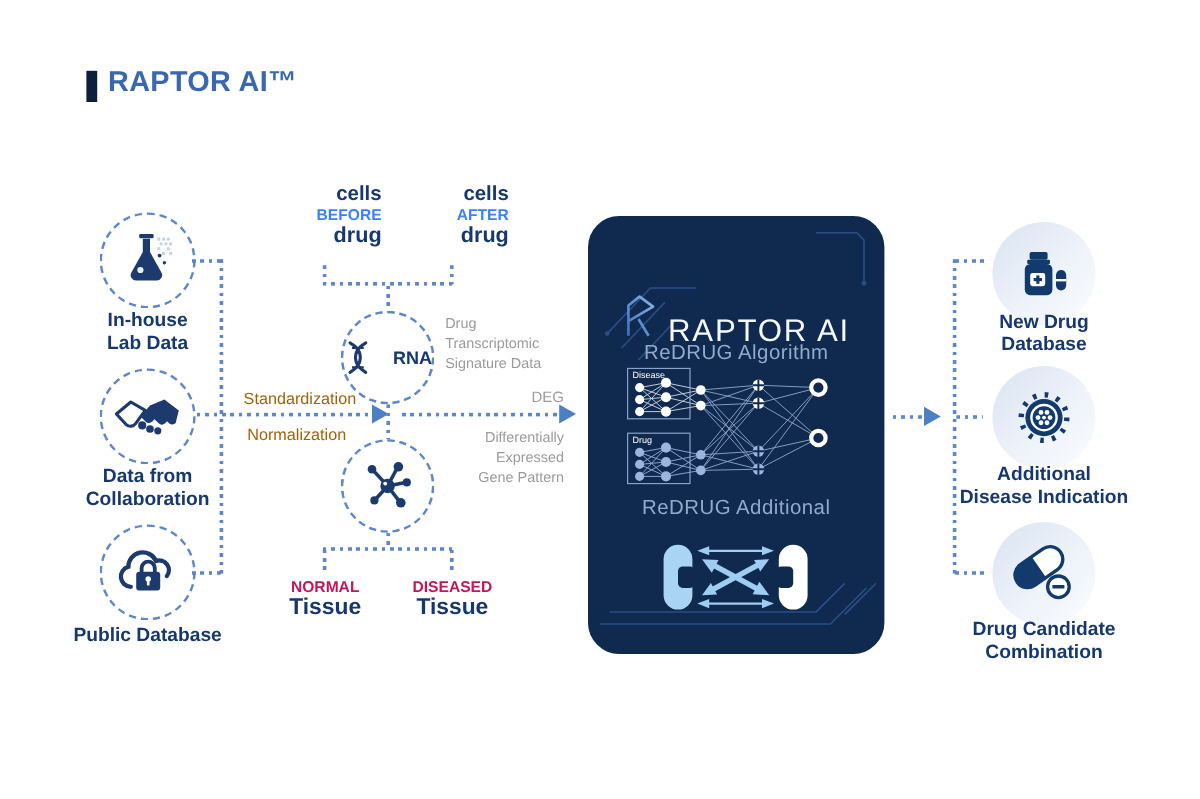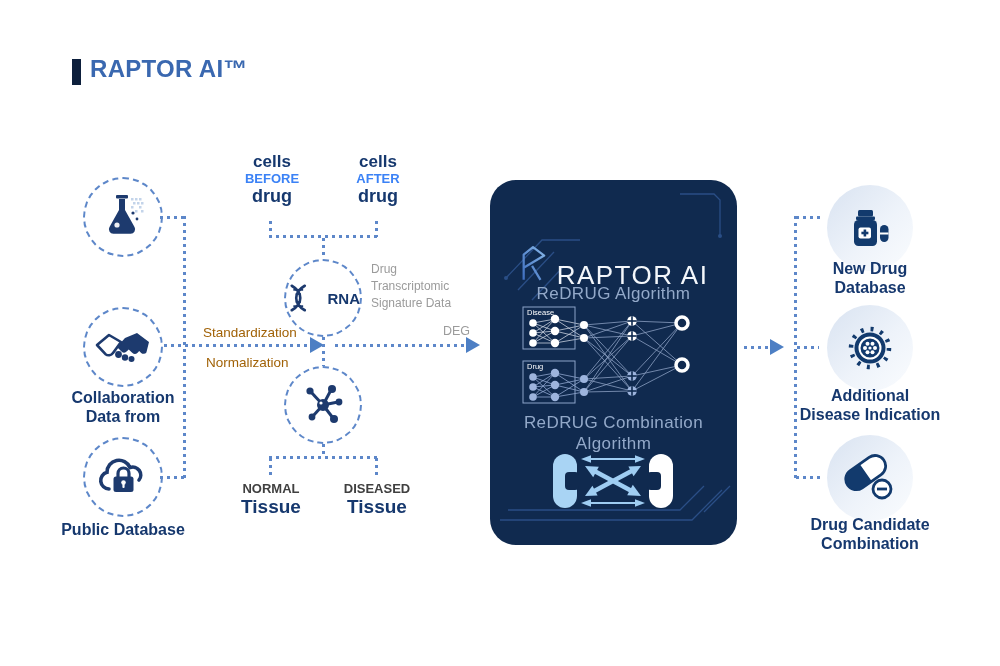--- a/index.html
+++ b/index.html
@@ -15,26 +15,26 @@
          border-color:transparent transparent transparent #4d7fc4;}
   
   .dcircle{position:absolute;width:76px;height:76px;border:2px dashed #5d87c9;border-radius:50%;
            background:#fff;display:flex;align-items:center;justify-content:center;}
   .dcircle.mid{width:74px;height:74px;}
   .rcircle{position:absolute;width:86px;height:86px;border-radius:50%;
            background:linear-gradient(135deg,#d9e3f1 0%,#eef3fa 55%,#fafcfe 100%);
            display:flex;align-items:center;justify-content:center;}
   
   .lbl{position:absolute;text-align:center;color:#16386e;font-weight:bold;font-size:16px;line-height:1.17;}
-  .cells{position:absolute;width:92px;text-align:center;}
+  .cells{position:absolute;width:92px;text-align:right;}
   .cells .t{font-size:17px;font-weight:bold;color:#16386e;line-height:1.05;}
   .cells .m{font-size:13px;font-weight:bold;color:#3b82f6;line-height:1.25;}
   .cells .b{font-size:18px;font-weight:bold;color:#16386e;line-height:1.05;}
   .tissue{position:absolute;width:92px;text-align:center;}
-  .tissue .m{font-size:13px;font-weight:bold;color:#404040;line-height:1.2;}
+  .tissue .m{font-size:13px;font-weight:bold;color:#be185d;line-height:1.2;}
   .tissue .b{font-size:19px;font-weight:bold;color:#16386e;line-height:1.0;}
   .proc{position:absolute;font-size:13.5px;color:#a16207;}
   .note{position:absolute;font-size:12px;color:#9b9b9b;line-height:17px;}
   .note.r{text-align:right;}
   .deg{position:absolute;font-size:12.5px;color:#9b9b9b;text-align:right;}
   .rna-txt{font-size:15px;font-weight:bold;color:#16386e;margin-left:17px;}
   
   .panel{position:absolute;left:490px;top:180px;width:247px;height:365px;border-radius:26px;background:#102a4f;}
   .panel .logo-row{position:absolute;left:0;top:54px;width:100%;display:flex;align-items:center;justify-content:center;gap:10px;}
   .panel .logo-txt{font-size:26px;color:#f4f7fb;font-weight:400;letter-spacing:1.5px;margin-top:26px;}
@@ -64,33 +64,37 @@
         <rect x="38" y="18" width="2.5" height="2.5"></rect>
           <rect x="44" y="18" width="2.5" height="2.5"></rect>
       </g>
       <rect x="19" y="3" width="12" height="3.5" rx="1" fill="#1d3a6e"></rect>
       <path d="M22 7 h6 v11 l9.5 17 a4.5 4.5 0 0 1 -3.9 6.8 h-17.2 a4.5 4.5 0 0 1 -3.9 -6.8 L22 18 z" fill="#1d3a6e"></path>
       <circle cx="20" cy="33" r="2.6" fill="#fff" opacity=".92"></circle>
       <circle cx="36" cy="21" r="1.6" fill="#1d3a6e"></circle>
       <circle cx="40" cy="27" r="1.4" fill="#1d3a6e"></circle>
     </svg>
   </div>
+  <div class="lbl" style="left:53px;top:259px;width:140px;">
+    <div>In-house</div>
+    <div>Lab Data</div>
+  </div>
 
   <div class="dcircle" style="left:83px;top:307px;">
     <svg width="58" height="38" viewBox="0 0 58 38">
       <path d="M55 14 L43 5 L31 10 L23 19 l4.5 4.5 a3.8 3.8 0 0 0 5.4 -.2 l1.8 -1.9 3.5 3.4 a3.8 3.8 0 0 0 5.4 -.1 l1.6 -1.7 2 1.9 a3.6 3.6 0 0 0 5.2 -.4 z" fill="#1d3a6e"></path>
       <path d="M3 17 L15 7 L27 14 L19 25 a5.5 5.5 0 0 1 -7.5 1.2 Z" fill="#fff" stroke="#1d3a6e" stroke-width="2.6" stroke-linejoin="round"></path>
       <circle cx="24.5" cy="26.5" r="3.4" fill="#1d3a6e"></circle>
       <circle cx="31" cy="29.5" r="3.2" fill="#1d3a6e"></circle>
       <circle cx="37.5" cy="31" r="3" fill="#1d3a6e"></circle>
     </svg>
   </div>
   <div class="lbl" style="left:43px;top:389px;width:160px;">
+    <div>Data from</div>
     <div>Collaboration</div>
-    <div>Data from</div>
   </div>
 
   <div class="dcircle" style="left:83px;top:437px;">
     <svg width="54" height="42" viewBox="0 0 54 42">
       <path d="M13 33 a8.5 8.5 0 0 1 -2 -16.7 A12 12 0 0 1 34 11.5 a8 8 0 0 1 9 12.5" fill="none" stroke="#1d3a6e" stroke-width="3.6" stroke-linecap="round"></path>
       <path d="M22 21 v-3.5 a5.5 5.5 0 0 1 11 0 V21" fill="none" stroke="#1d3a6e" stroke-width="3.2"></path>
       <rect x="17.5" y="20.5" width="20" height="15.5" rx="2.5" fill="#1d3a6e"></rect>
       <circle cx="27.5" cy="26.5" r="2.3" fill="#fff"></circle>
       <rect x="26.4" y="27.5" width="2.2" height="4.5" rx="1" fill="#fff"></rect>
     </svg>
@@ -141,20 +145,25 @@
   <div class="dh" style="left:164px;top:344px;width:148px;"></div>
   <div class="tri-r" style="left:310px;top:337px;"></div>
   <div class="proc" style="left:203px;top:325px;">Standardization</div>
   <div class="proc" style="left:206px;top:355px;">Normalization</div>
 
   <div class="dv" style="left:322px;top:337px;height:29px;"></div>
 
   <div class="dh" style="left:335px;top:344px;width:133px;"></div>
   <div class="tri-r" style="left:466px;top:337px;"></div>
   <div class="deg" style="left:420px;top:324px;width:50px;">DEG</div>
+  <div class="note r" style="left:360px;top:356px;width:110px;">
+    <div>Differentially</div>
+    <div>Expressed</div>
+    <div>Gene Pattern</div>
+  </div>
 
   <div class="dcircle mid" style="left:284px;top:366px;">
     <svg width="46" height="44" viewBox="0 0 46 44">
       <g stroke="#1d3a6e" stroke-width="3">
         <line x1="23" y1="22" x2="11" y2="9"></line>
           <line x1="23" y1="22" x2="31" y2="7"></line>
         <line x1="23" y1="22" x2="38" y2="19"></line>
           <line x1="23" y1="22" x2="33" y2="35"></line>
         <line x1="23" y1="22" x2="13" y2="33"></line>
       </g>
@@ -319,22 +328,21 @@
           <line x1="105.2" y1="85" x2="114.8" y2="85"></line>
             <line x1="110" y1="80.2" x2="110" y2="89.8"></line>
         </g>
       </g>
 
       <circle cx="160" cy="17" r="6" fill="#102a4f" stroke="#ffffff" stroke-width="3.5"></circle>
       <circle cx="160" cy="59" r="6" fill="#102a4f" stroke="#ffffff" stroke-width="3.5"></circle>
     </svg>
 
     <div class="alg2">
-      <div>ReDRUG Combination</div>
-      <div>Algorithm</div>
+      <div>ReDRUG Additional</div>
     </div>
 
     <svg class="abs" style="left:53px;top:272px;" width="140" height="58" viewBox="0 0 140 58">
 
       <rect x="10" y="2" width="24" height="54" rx="12" fill="#a9d4f4"></rect>
       <rect x="22" y="20" width="14" height="18" rx="4" fill="#102a4f"></rect>
 
       <rect x="106" y="2" width="24" height="54" rx="12" fill="#ffffff"></rect>
       <rect x="104" y="20" width="14" height="18" rx="4" fill="#102a4f"></rect>
 

